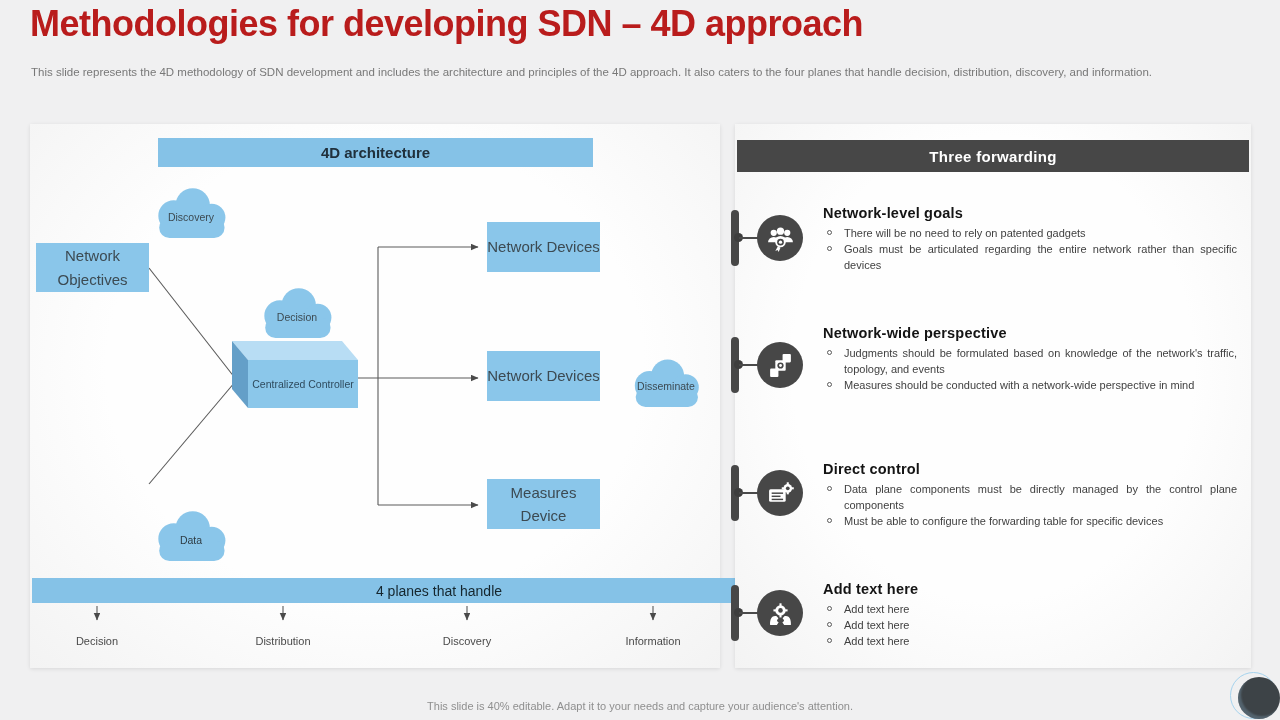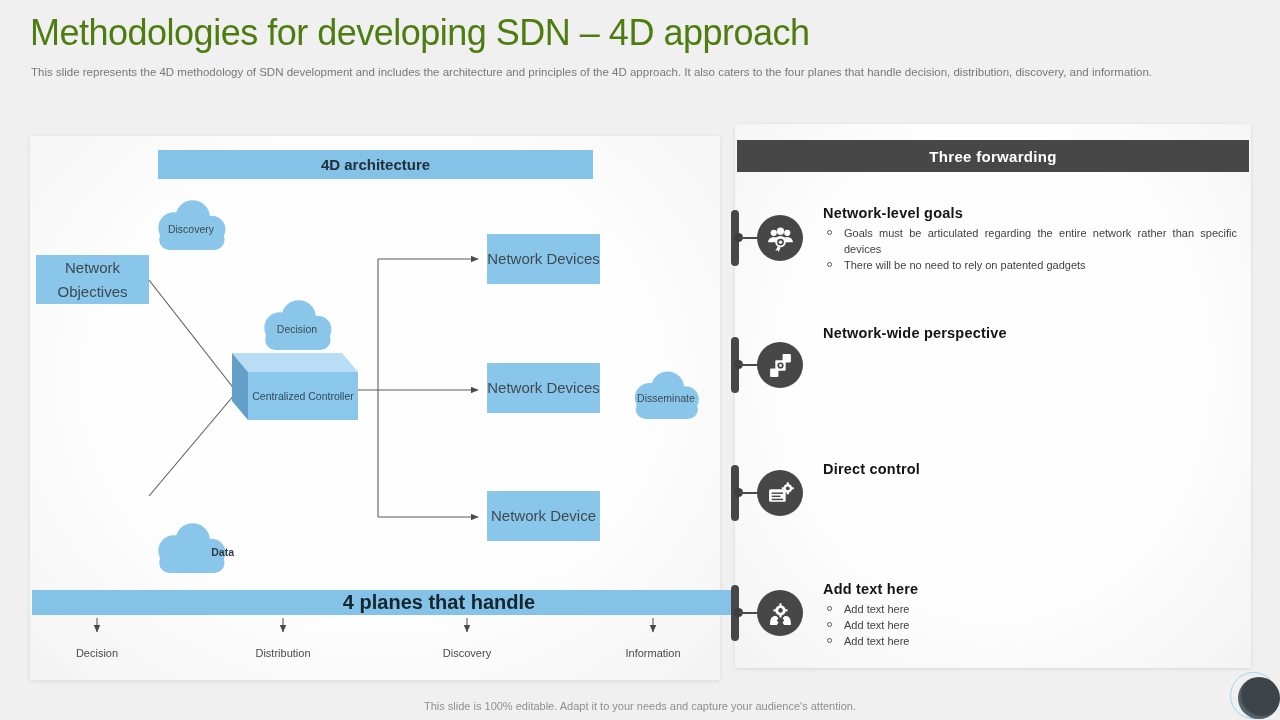--- a/index.html
+++ b/index.html
@@ -5,35 +5,35 @@
   * { box-sizing: border-box; margin: 0; padding: 0; }
   html,body { width:1280px; height:720px; }
   body {
     position: relative;
     background: #f0f0f1;
     font-family: "Liberation Sans", sans-serif;
     overflow: hidden;
   }
   
   .slide-title {
-    position: absolute; left: 30px; top: 12px;
-    font-size: 36px; font-weight: 400; letter-spacing: -0.5px;
-    color: #4d7c0f;
+    position: absolute; left: 30px; top: 3px;
+    font-size: 36px; font-weight: 700; letter-spacing: -0.5px;
+    color: #b91c1c;
   }
   .slide-subtitle {
     position: absolute; left: 31px; top: 66px; width: 1200px;
     font-size: 11.5px; color: #787878;
   }
   
   .panel {
     position: absolute;
     background: radial-gradient(ellipse at 50% 45%, #fefefe 55%, #f3f3f3 100%);
     box-shadow: 0 1px 4px rgba(0,0,0,0.10);
   }
-  #arch-panel { left: 30px; top: 136px; width: 690px; height: 544px; }
+  #arch-panel { left: 30px; top: 124px; width: 690px; height: 544px; }
   #principles-panel { left: 735px; top: 124px; width: 516px; height: 544px; }
 
   
   .arch-header {
     position: absolute; left: 128px; top: 14px; width: 435px; height: 29px;
     background: #85c2e7; color: #20303c;
     display: flex; align-items: center; justify-content: center;
     font-size: 15px; font-weight: bold;
   }
   .arch-lines { position: absolute; left: 0; top: 0; }
@@ -50,33 +50,33 @@
 
   .cloud { position: absolute; }
   .cloud svg { position: absolute; left: 0; top: 0; width: 100%; height: 100%; }
   .cloud-label {
     position: absolute; left: 0; width: 100%; top: 54%; transform: translateY(-50%);
     text-align: center; font-size: 10.5px; color: #3c4a52;
   }
   #cloud-discovery   { left: 118px; top: 58px;  width: 86px; height: 64px; }
   #cloud-decision    { left: 224px; top: 158px; width: 86px; height: 64px; }
   #cloud-data        { left: 118px; top: 381px; width: 86px; height: 64px; }
-  #cloud-data .cloud-label { font-weight: bold; color: #2e3c44; text-align: right; }
+  #cloud-data .cloud-label { font-weight: normal; color: #2e3c44; }
   #cloud-disseminate { left: 595px; top: 229px; width: 82px; height: 62px; }
 
   .controller-label {
     position: absolute; left: 218px; top: 236px; width: 110px; height: 48px;
     display: flex; align-items: center; justify-content: center;
     font-size: 10.5px; line-height: 1.55; text-align: right; color: #2f4b5e;
   }
   .planes-bar {
     position: absolute; left: 2px; top: 454px; width: 814px; height: 25px;
     background: #85c2e7; color: #15262e;
     display: flex; align-items: center; justify-content: center;
-    font-size: 20px; font-weight: bold;
+    font-size: 14px; font-weight: normal;
   }
   .plane-label {
     position: absolute; top: 511px; width: 110px; text-align: center;
     font-size: 11px; color: #4a4a4a;
   }
   #plane-0 { left: 12px; }  #plane-1 { left: 198px; }
   #plane-2 { left: 382px; } #plane-3 { left: 568px; }
 
   
   .principles-header {
@@ -204,21 +204,21 @@
       <circle cx="74" cy="38" r="16"></circle>
           <rect x="13" y="38" width="76" height="24" rx="12"></rect>
     </g>
       </svg>
     <div class="cloud-label">Disseminate</div>
   </div>
 
   <div class="arch-box" id="box-objectives">Network Objectives</div>
   <div class="arch-box" id="box-devices-1">Network Devices</div>
   <div class="arch-box" id="box-devices-2">Network Devices</div>
-  <div class="arch-box" id="box-device-3">Network Device</div>
+  <div class="arch-box" id="box-device-3">Measures Device</div>
 
   <div class="controller-label">Centralized Controller</div>
 
   <div class="planes-bar">4 planes that handle</div>
   <div class="plane-label" id="plane-0">Decision</div>
   <div class="plane-label" id="plane-1">Distribution</div>
   <div class="plane-label" id="plane-2">Discovery</div>
   <div class="plane-label" id="plane-3">Information</div>
 </div>
 
@@ -241,43 +241,53 @@
         </g>
       <circle cx="13" cy="16.5" r="3.2" fill="#474747"></circle>
       <circle cx="13" cy="16.5" r="1.6" fill="#ffffff"></circle>
       <path d="M10.5,20.5 l-2.5,4.5 2.2,-1 1,2 1.8,-4.2 z" fill="#ffffff"></path>
     </svg>
   </div>
   <div class="p-title" style="top:81px">Network-level goals</div>
   <div class="p-bullets" style="top:101px">
     <div class="bullet">
         <span class="bullet-o"></span>
+        <span class="bullet-text">There will be no need to rely on patented gadgets</span>
+      </div>
+    <div class="bullet">
+        <span class="bullet-o"></span>
         <span class="bullet-text">Goals must be articulated regarding the entire network rather than specific devices</span>
-      </div>
-    <div class="bullet">
-        <span class="bullet-o"></span>
-        <span class="bullet-text">There will be no need to rely on patented gadgets</span>
       </div>
   </div>
 
   <div class="p-pill" style="top:213px"></div>
   <div class="p-dot" style="top:236px"></div>
   <div class="p-connector" style="top:240px"></div>
   <div class="p-circle" style="top:218px">
     <svg width="27" height="27" viewBox="0 0 26 26">
         <g fill="#ffffff">
       <rect x="15" y="2" width="8" height="8" rx="1"></rect>
       <rect x="3" y="16" width="8" height="8" rx="1"></rect>
       <rect x="8" y="8" width="10" height="10" rx="1"></rect>
         </g>
       <circle cx="13" cy="13" r="3" fill="#474747"></circle>
       <circle cx="13" cy="13" r="1.4" fill="#ffffff"></circle>
     </svg>
   </div>
   <div class="p-title" style="top:201px">Network-wide perspective</div>
+  <div class="p-bullets" style="top:221px">
+    <div class="bullet">
+        <span class="bullet-o"></span>
+        <span class="bullet-text">Judgments should be formulated based on knowledge of the network's traffic, topology, and events</span>
+      </div>
+    <div class="bullet">
+        <span class="bullet-o"></span>
+        <span class="bullet-text">Measures should be conducted with a network-wide perspective in mind</span>
+      </div>
+  </div>
 
   <div class="p-pill" style="top:341px"></div>
   <div class="p-dot" style="top:364px"></div>
   <div class="p-connector" style="top:368px"></div>
   <div class="p-circle" style="top:346px">
     <svg width="27" height="27" viewBox="0 0 26 26">
       <g fill="#ffffff">
         <circle cx="20" cy="8" r="4.2"></circle>
         <rect x="19" y="2.2" width="2" height="2.5"></rect>
           <rect x="19" y="11.3" width="2" height="2.5"></rect>
@@ -287,20 +297,30 @@
       </g>
       <circle cx="20" cy="8" r="1.8" fill="#474747"></circle>
       <g fill="#474747">
         <rect x="4.5" y="12" width="11" height="1.4"></rect>
         <rect x="4.5" y="15" width="8.5" height="1.4"></rect>
         <rect x="4.5" y="18" width="11" height="1.4"></rect>
       </g>
     </svg>
   </div>
   <div class="p-title" style="top:337px">Direct control</div>
+  <div class="p-bullets" style="top:357px">
+    <div class="bullet">
+        <span class="bullet-o"></span>
+        <span class="bullet-text">Data plane components must be directly managed by the control plane components</span>
+      </div>
+    <div class="bullet">
+        <span class="bullet-o"></span>
+        <span class="bullet-text">Must be able to configure the forwarding table for specific devices</span>
+      </div>
+  </div>
 
   <div class="p-pill" style="top:461px"></div>
   <div class="p-dot" style="top:484px"></div>
   <div class="p-connector" style="top:488px"></div>
   <div class="p-circle" style="top:466px">
     <svg width="27" height="27" viewBox="0 0 26 26">
       <g fill="#ffffff">
         <circle cx="13" cy="10" r="5"></circle>
         <rect x="12" y="3.2" width="2" height="2.6"></rect>
           <rect x="12" y="14.2" width="2" height="2.6"></rect>
@@ -322,16 +342,16 @@
         <span class="bullet-o"></span>
         <span class="bullet-text">Add text here</span>
       </div>
     <div class="bullet">
         <span class="bullet-o"></span>
         <span class="bullet-text">Add text here</span>
       </div>
   </div>
 </div>
 
-<div class="footer-note">This slide is 100% editable. Adapt it to your needs and capture your audience's attention.</div>
+<div class="footer-note">This slide is 40% editable. Adapt it to your needs and capture your audience's attention.</div>
 
 <div class="logo-ring"></div>
 <div class="logo-disc"></div>
 
 </body></html>

